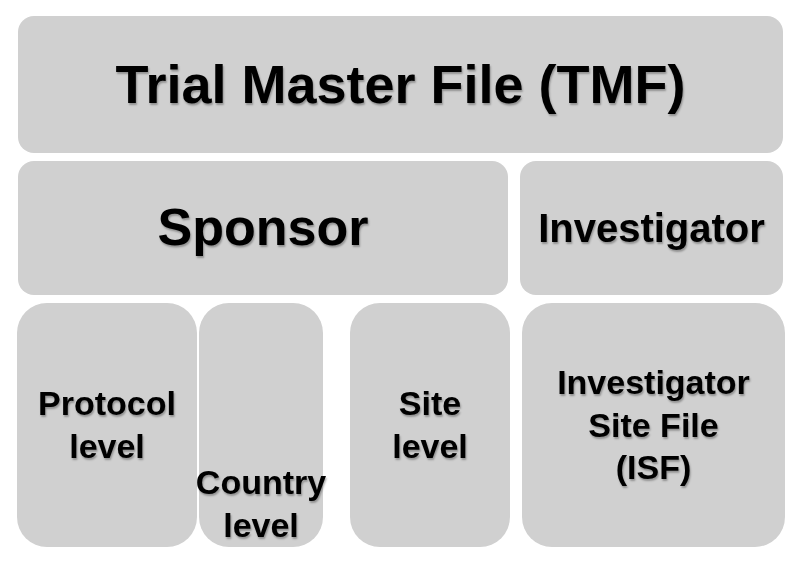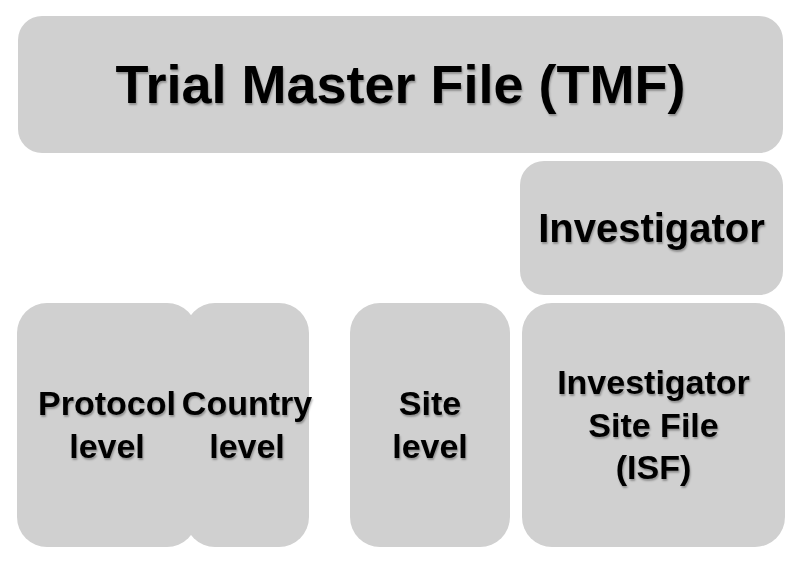--- a/index.html
+++ b/index.html
@@ -11,21 +11,21 @@
     position: relative;
     width: 800px;
     height: 562px;
     background: #ffffff;
     overflow: hidden;
     font-family: "Liberation Sans", sans-serif;
   }
   .node {
     position: absolute;
     background: #d0d0d0;
-    border-radius: 24px;
+    border-radius: 16px;
     display: flex;
     align-items: center;
     justify-content: center;
     text-align: center;
     box-sizing: border-box;
   }
   .label {
     font-weight: 700;
     color: #000000;
     white-space: pre-line;
@@ -49,33 +49,36 @@
   }
   .node-investigator .label { font-size: 40px; line-height: 1.1; }
   
   .node-row3 {
     top: 303px;
     height: 244px;
     border-radius: 30px;
   }
   .node-row3 .label { font-size: 34px; line-height: 1.26; }
   .node-protocol { left: 17px;  width: 180px; }
-  .node-country  { left: 185px; width: 124px; }
+  .node-country  { left: 199px; width: 124px; align-items: flex-end; }
   .node-site     { left: 350px; width: 160px; }
   .node-isf      { left: 522px; width: 263px; }
 </style>
 </head>
 <body>
 
 <div class="canvas">
 
   <div class="node node-tmf">
     <span class="label">Trial Master File (TMF)</span>
   </div>
 
+  <div class="node node-sponsor">
+    <span class="label">Sponsor</span>
+  </div>
 
   <div class="node node-investigator">
     <span class="label">Investigator</span>
   </div>
 
   <div class="node node-row3 node-protocol">
     <span class="label">Protocol
 level</span>
   </div>
 

